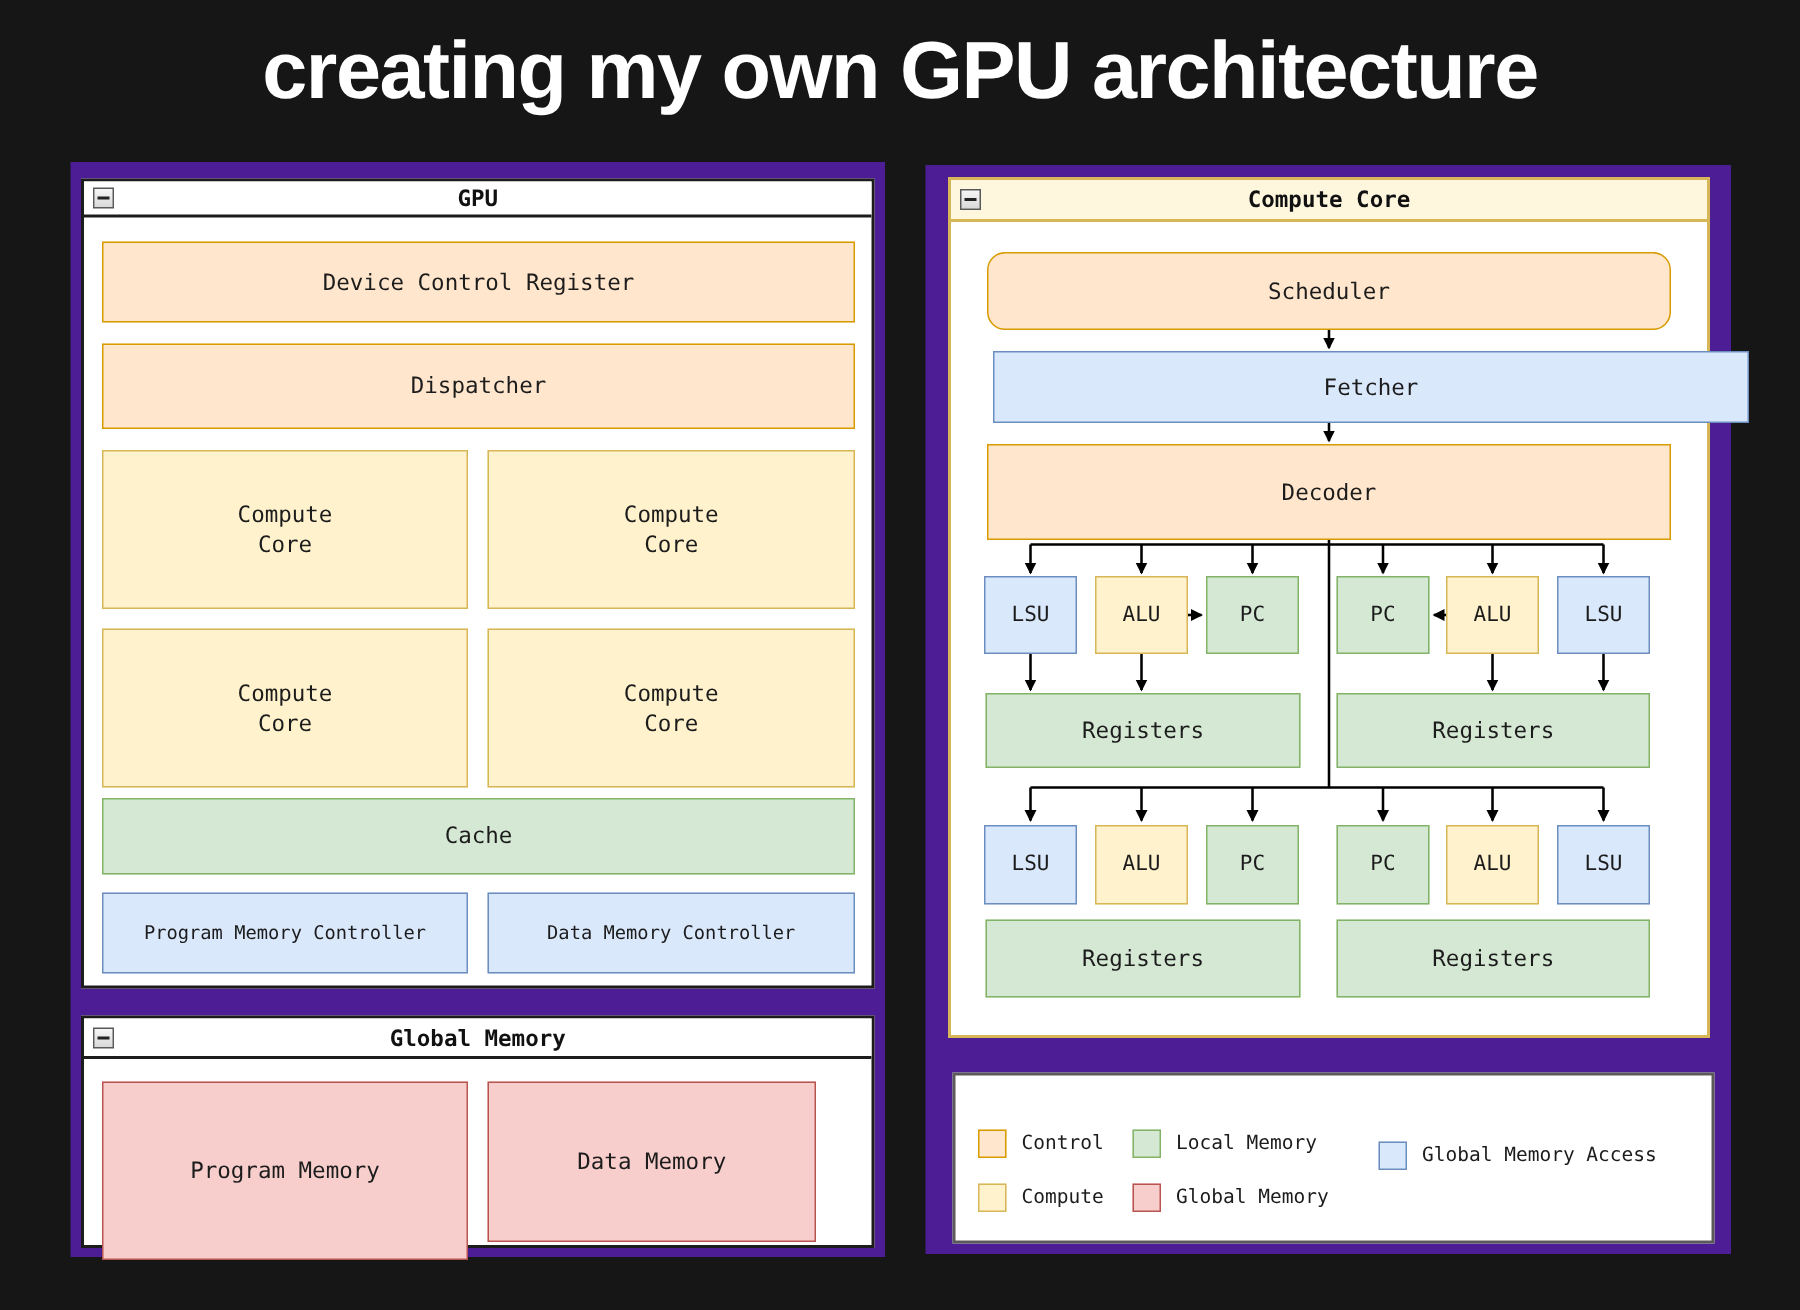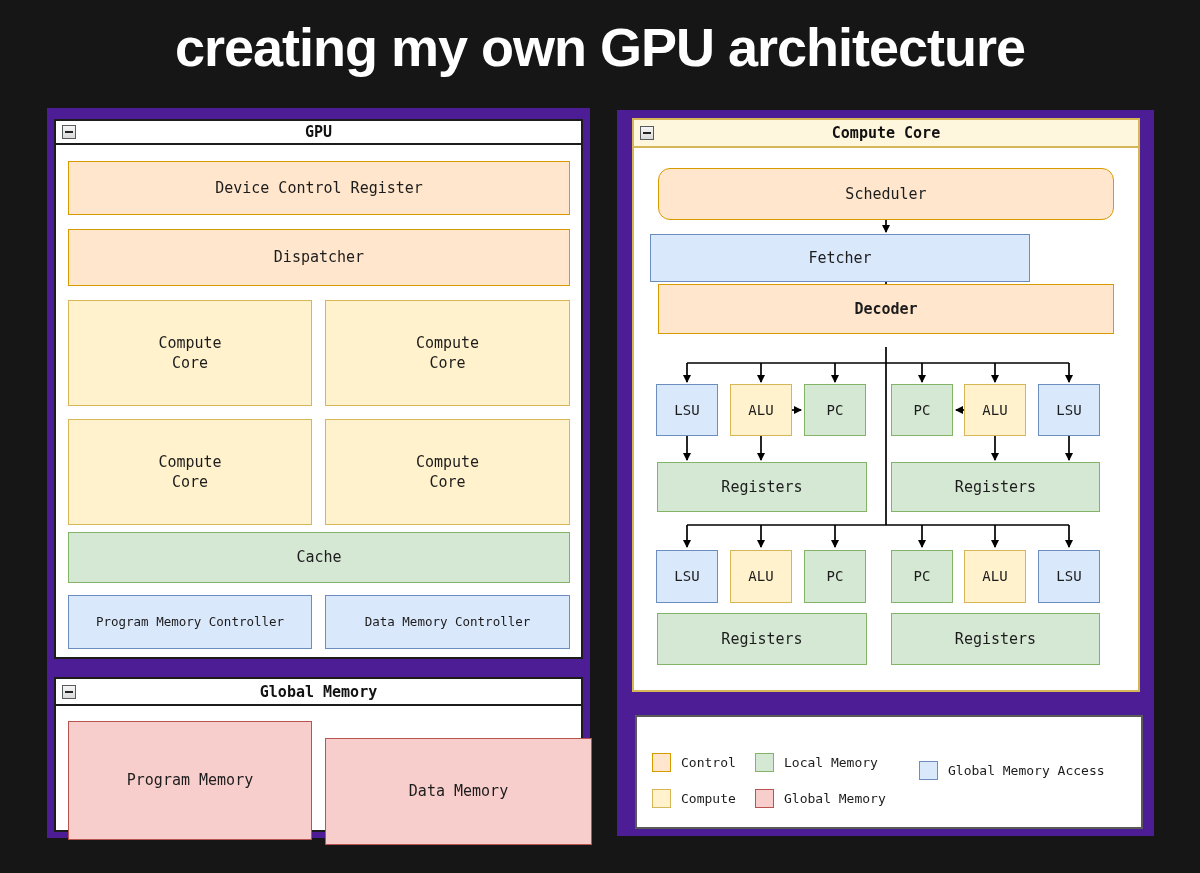--- a/index.html
+++ b/index.html
@@ -81,21 +81,21 @@
     </div>
 
     <div class="window win-dark" style="left:7px;top:569px;width:529px;height:155px;">
       <div class="titlebar" style="height:27px;">
         <span class="minbtn">
             <span class="dash"></span>
           </span>
         <span class="wtitle">Global Memory</span>
       </div>
       <div class="blk c-red" style="left:12px;top:42px;width:244px;height:119px;">Program Memory</div>
-      <div class="blk c-red" style="left:269px;top:42px;width:267px;height:107px;margin-top:17px;">Data Memory</div>
+      <div class="blk c-red" style="left:269px;top:42px;width:219px;height:107px;">Data Memory</div>
     </div>
   </section>
 
   <section class="panel panel-right">
 
     <div class="window win-gold" style="left:15px;top:8px;width:508px;height:574px;">
       <div class="titlebar" style="height:28px;">
         <span class="minbtn">
             <span class="dash"></span>
           </span>
@@ -127,22 +127,22 @@
         <path d="M53 405 H 435"></path>
         <path d="M53 405 V 427" marker-end="url(#ah)"></path>
         <path d="M127 405 V 427" marker-end="url(#ah)"></path>
         <path d="M201 405 V 427" marker-end="url(#ah)"></path>
         <path d="M288 405 V 427" marker-end="url(#ah)"></path>
         <path d="M361 405 V 427" marker-end="url(#ah)"></path>
         <path d="M435 405 V 427" marker-end="url(#ah)"></path>
       </svg>
 
       <div class="blk c-orange" style="left:24px;top:48px;width:456px;height:52px;border-radius:12px;">Scheduler</div>
-      <div class="blk c-blue" style="left:16px;top:114px;width:380px;height:48px;">Fetcher</div>
-      <div class="blk c-orange" style="left:24px;top:164px;width:456px;height:50px;font-weight:bold;">Decoder</div>
+      <div class="blk c-blue" style="left:28px;top:114px;width:504px;height:48px;">Fetcher</div>
+      <div class="blk c-orange" style="left:24px;top:176px;width:456px;height:64px;">Decoder</div>
 
       <div class="blk c-blue unit" style="left:22px;top:264px;width:62px;height:52px;">LSU</div>
       <div class="blk c-yellow unit" style="left:96px;top:264px;width:62px;height:52px;">ALU</div>
       <div class="blk c-green unit" style="left:170px;top:264px;width:62px;height:52px;">PC</div>
       <div class="blk c-green unit" style="left:257px;top:264px;width:62px;height:52px;">PC</div>
       <div class="blk c-yellow unit" style="left:330px;top:264px;width:62px;height:52px;">ALU</div>
       <div class="blk c-blue unit" style="left:404px;top:264px;width:62px;height:52px;">LSU</div>
       <div class="blk c-green" style="left:23px;top:342px;width:210px;height:50px;">Registers</div>
       <div class="blk c-green" style="left:257px;top:342px;width:209px;height:50px;">Registers</div>
 

